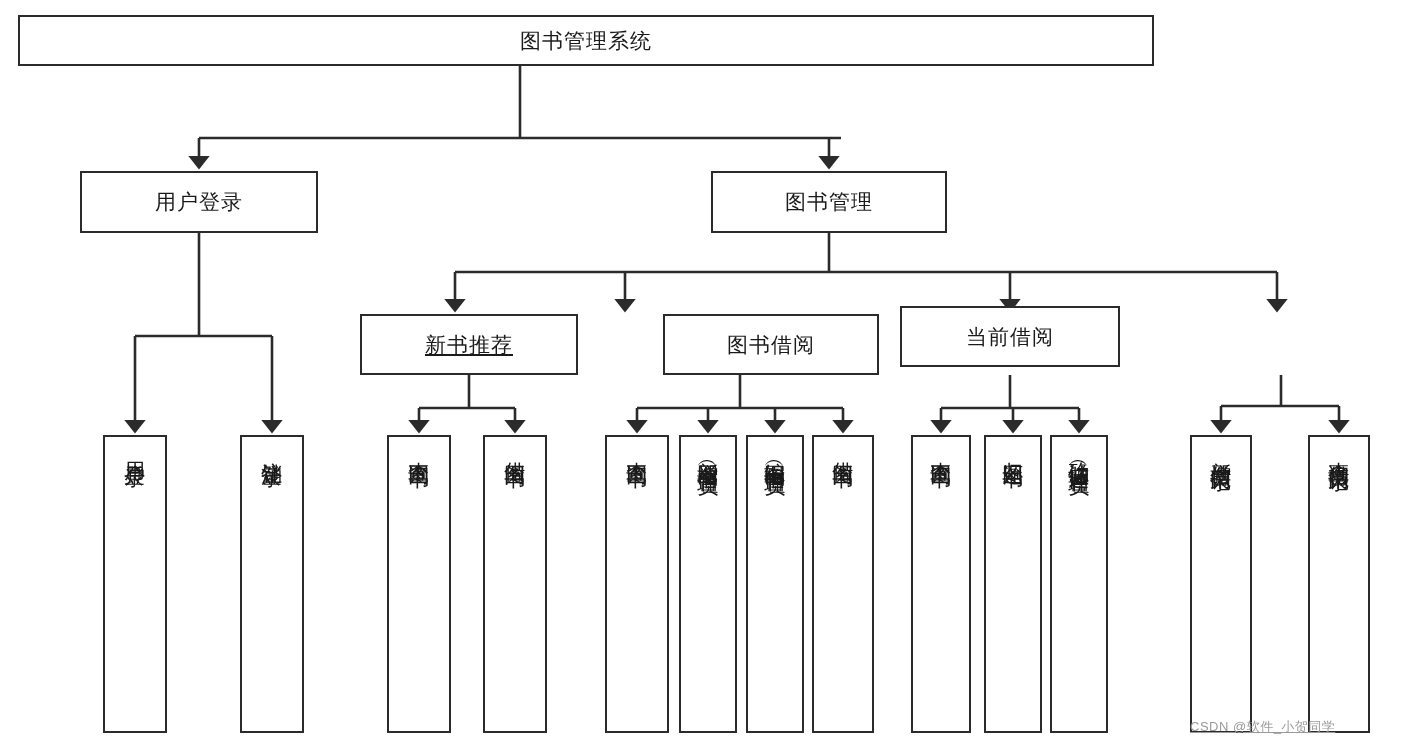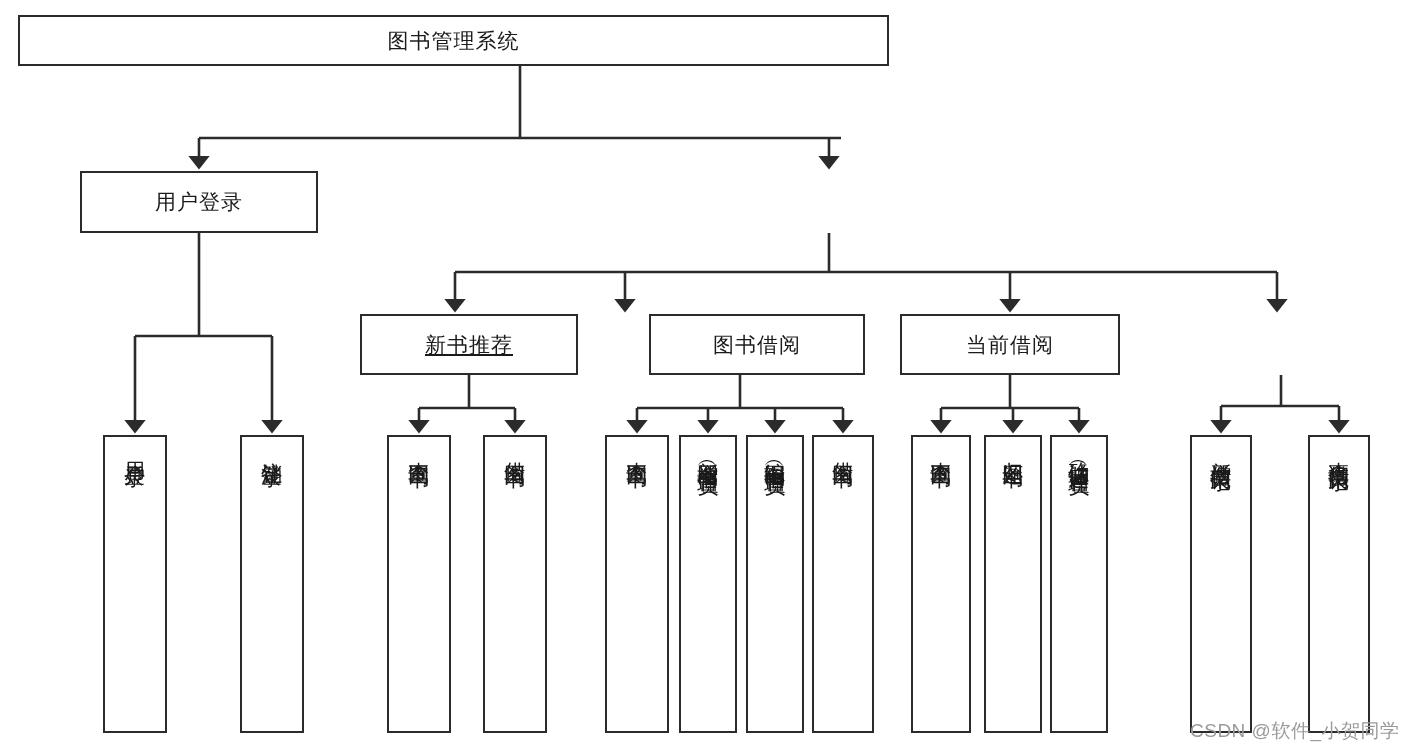--- a/index.html
+++ b/index.html
@@ -52,24 +52,25 @@
     line-height: 1.12;
     letter-spacing: 2px;
     white-space: nowrap;
     color: #1a1a1a;
   }
   .title-node {
     font-size: 22px;
   }
   .watermark {
     position: absolute;
-    font-size: 19px;
+    font-size: 13px;
     color: #9a9a9a;
     white-space: nowrap;
     letter-spacing: 0.5px;
+    text-decoration: underline;
   }
 </style>
 </head>
 <body>
 
 <div id="canvas">
 
   <svg class="edges" viewBox="0 0 1405 747" xmlns="http://www.w3.org/2000/svg">
     <defs>
       <marker id="arrow" markerWidth="9" markerHeight="9" refX="1.5" refY="4.5" orient="auto" markerUnits="strokeWidth">
@@ -113,35 +114,38 @@
       <path d="M1013,408 L1013,424" marker-end="url(#arrow)"></path>
       <path d="M1079,408 L1079,424" marker-end="url(#arrow)"></path>
 
       <path d="M1281,375 L1281,406"></path>
       <path d="M1221,406 L1339,406"></path>
       <path d="M1221,406 L1221,424" marker-end="url(#arrow)"></path>
       <path d="M1339,406 L1339,424" marker-end="url(#arrow)"></path>
     </g>
   </svg>
 
-  <div class="node horiz title-node" id="node-root" style="left: 18px; top: 15px; width: 871px; height: 51px; font-family: Liberation Serif, serif;">
+  <div class="node horiz title-node" id="node-root" style="left: 18px; top: 15px; width: 1136px; height: 51px; font-family: Liberation Serif, serif;">
     <span>图书管理系统</span>
   </div>
 
   <div class="node horiz" id="node-l1-0" style="left: 80px; top: 171px; width: 238px; height: 62px;">
     <span>用户登录</span>
   </div>
+  <div class="node horiz" id="node-l1-1" style="left: 711px; top: 171px; width: 236px; height: 62px;">
+    <span>图书管理</span>
+  </div>
 
   <div class="node horiz" id="node-l2-0" style="left: 360px; top: 314px; width: 218px; height: 61px; text-decoration: underline;">
     <span>新书推荐</span>
   </div>
-  <div class="node horiz" id="node-l2-1" style="left: 649px; top: 314px; width: 216px; height: 61px;">
+  <div class="node horiz" id="node-l2-1" style="left: 663px; top: 314px; width: 216px; height: 61px;">
     <span>图书借阅</span>
   </div>
-  <div class="node horiz" id="node-l2-2" style="left: 900px; top: 314px; width: 220px; height: 61px;">
+  <div class="node horiz" id="node-l2-2" style="left: 900px; top: 306px; width: 220px; height: 61px;">
     <span>当前借阅</span>
   </div>
 
   <div class="node vert" id="node-leaf-0" style="left: 103px; top: 435px; width: 64px; height: 298px;">
     <span class="vert-label">用户登录</span>
   </div>
   <div class="node vert" id="node-leaf-1" style="left: 240px; top: 435px; width: 64px; height: 298px;">
     <span class="vert-label">注销登录</span>
   </div>
   <div class="node vert" id="node-leaf-2" style="left: 387px; top: 435px; width: 64px; height: 298px;">

